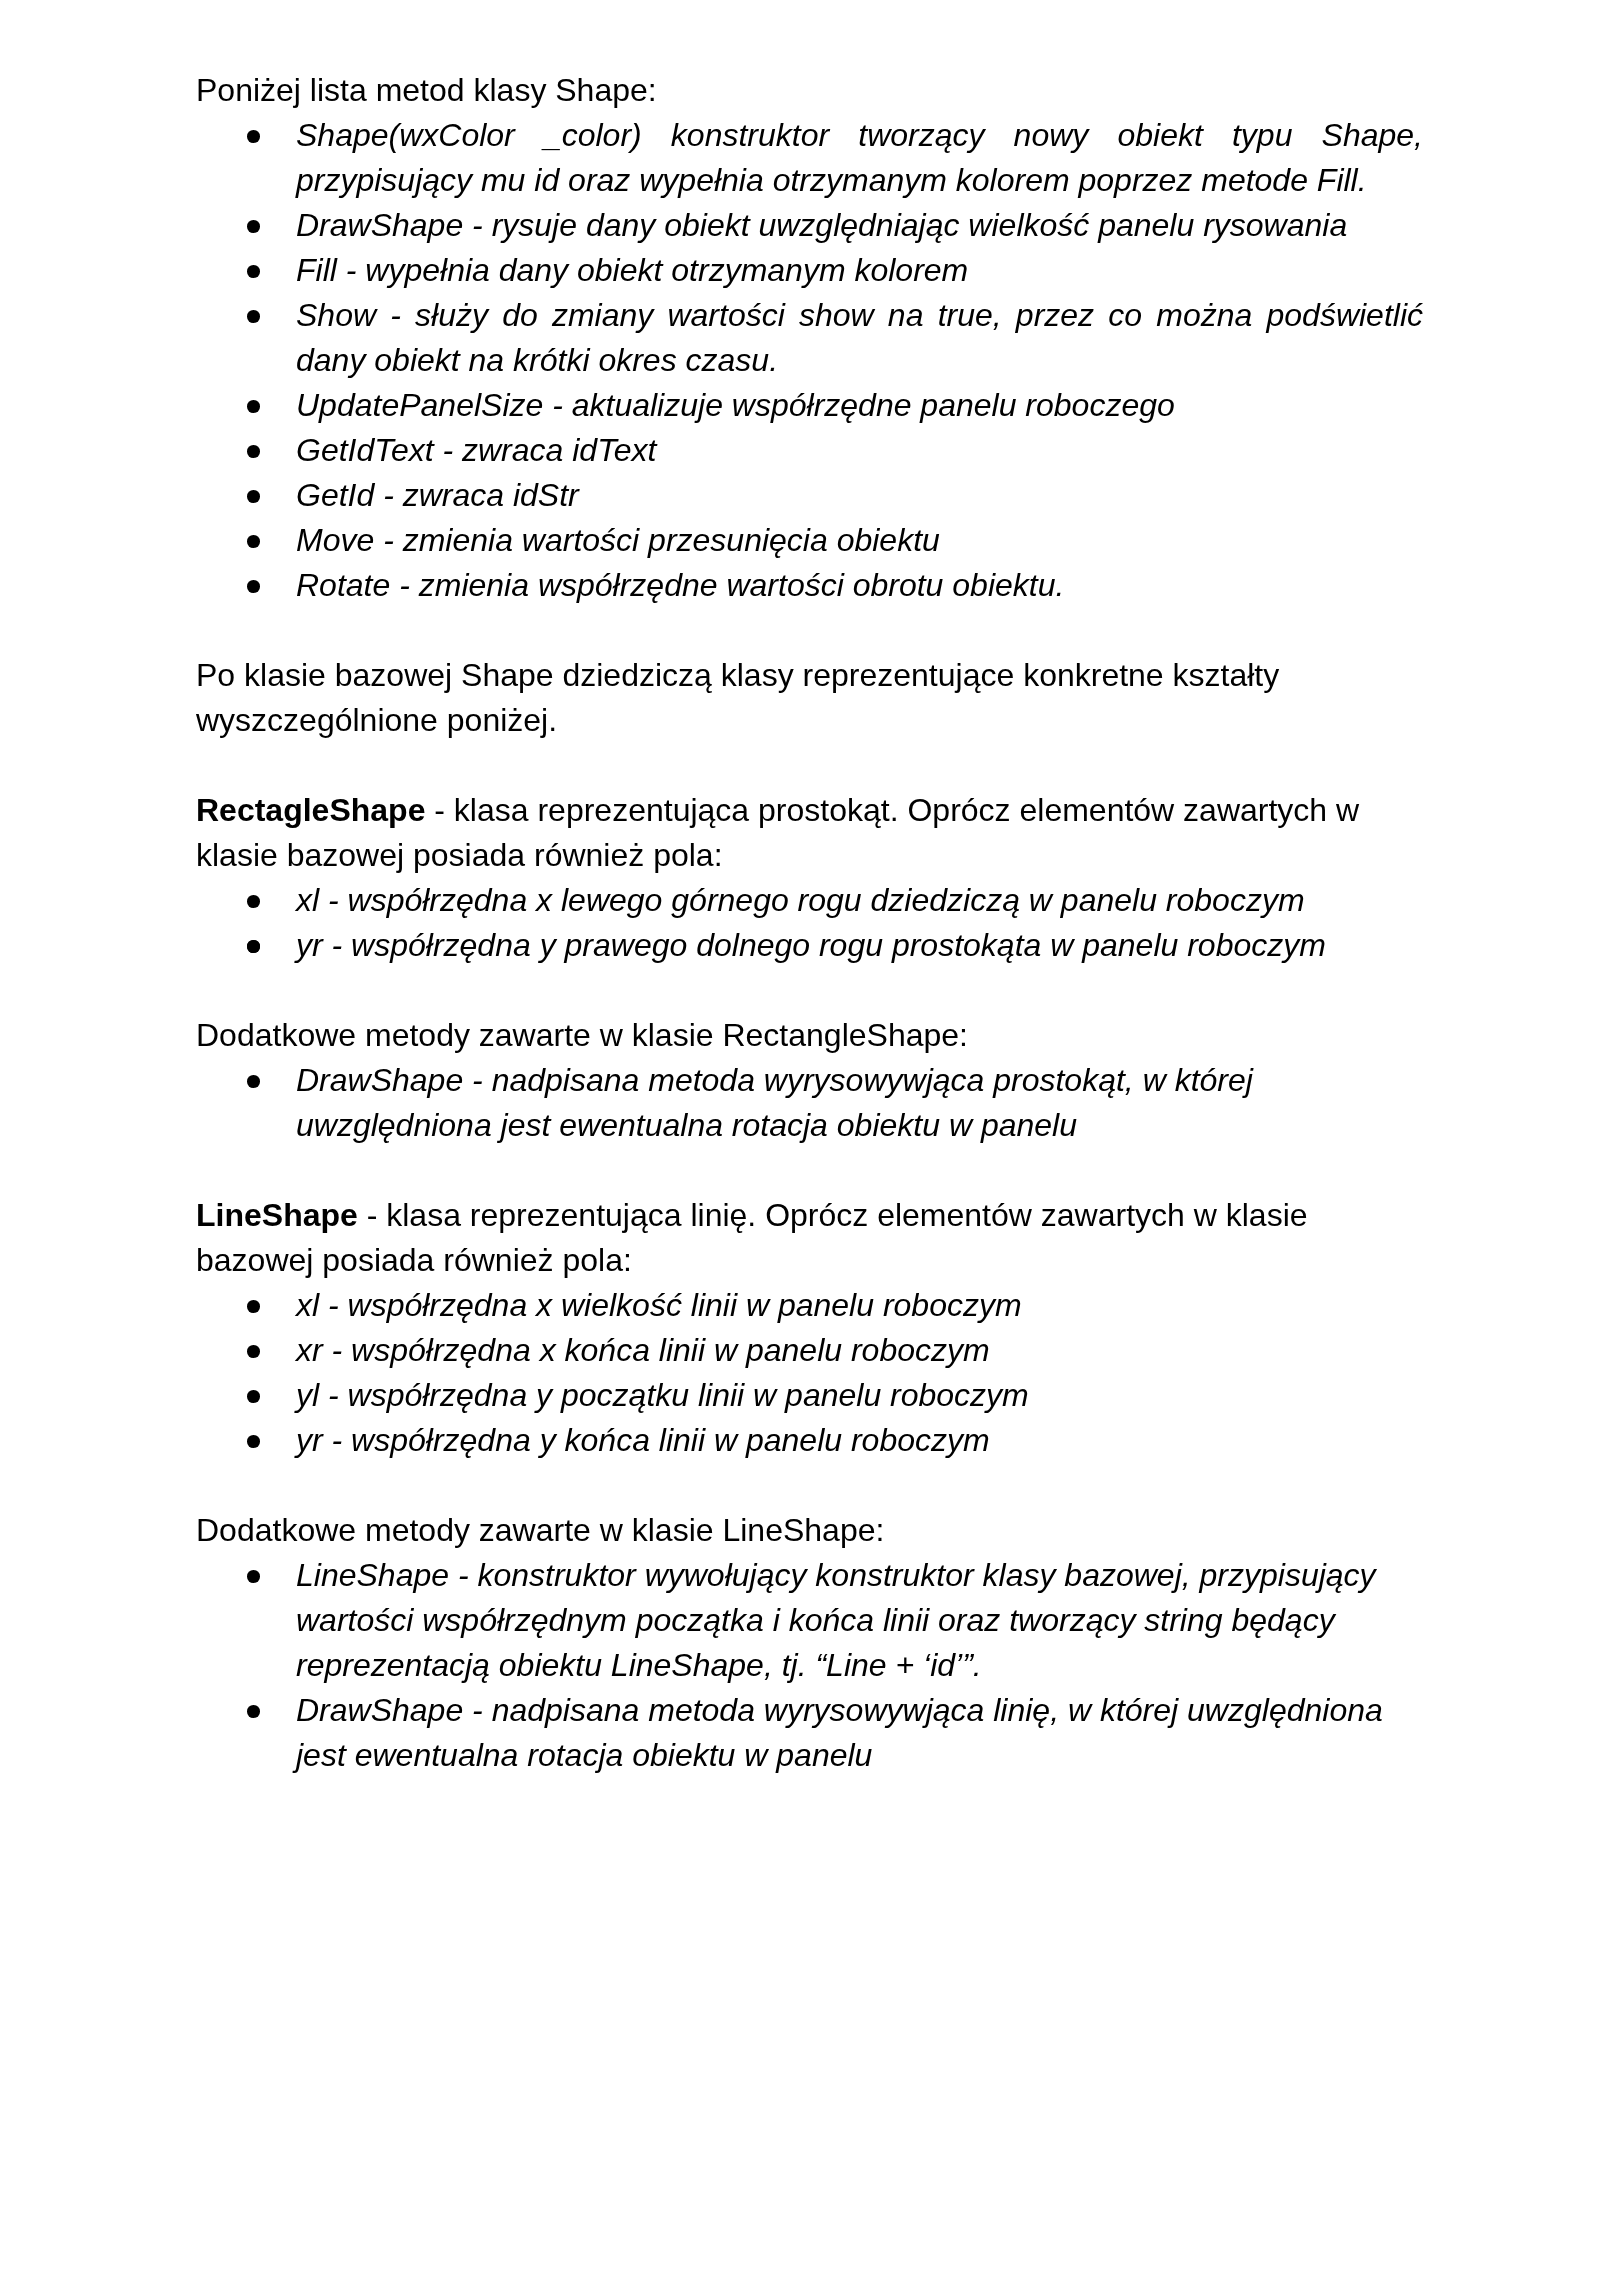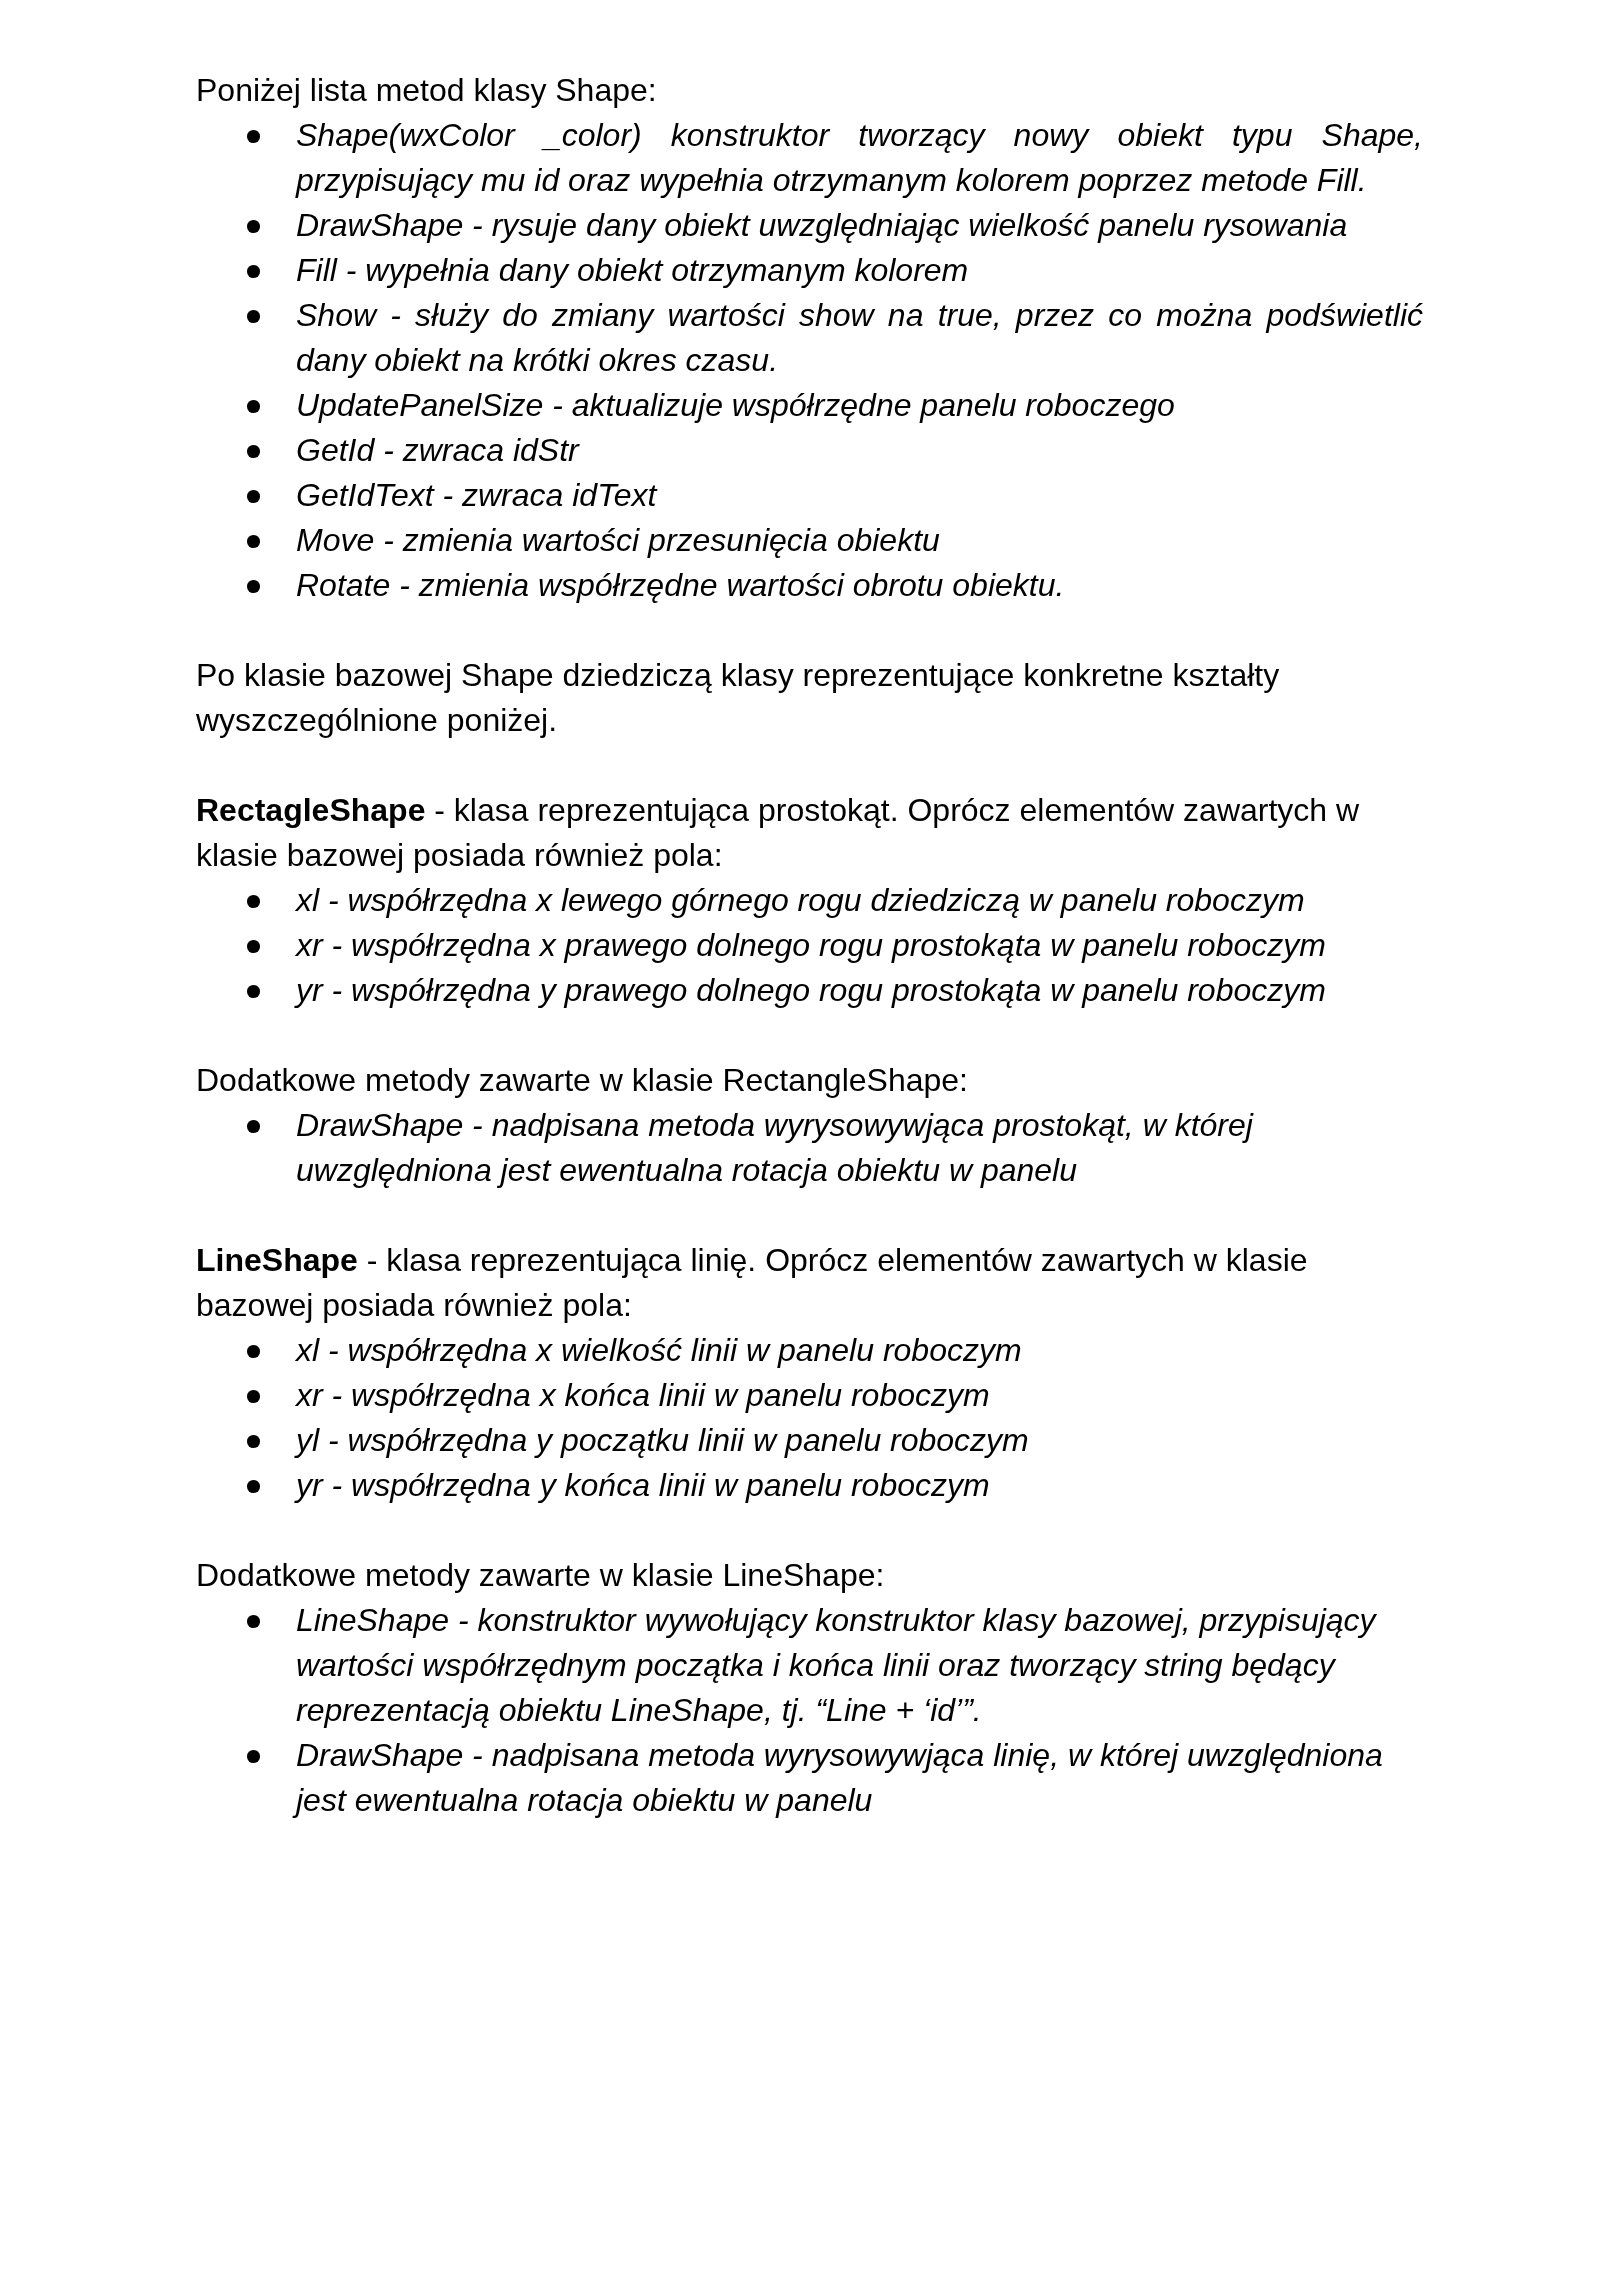--- a/index.html
+++ b/index.html
@@ -23,34 +23,34 @@
 
 <div class="page">
 
   <p>Poniżej lista metod klasy Shape:</p>
   <ul>
     <li class="just"><span class="bullet"></span><span>Shape(wxColor _color) konstruktor tworzący nowy obiekt typu Shape, przypisujący mu id oraz wypełnia otrzymanym kolorem poprzez metode Fill.</span></li>
     <li><span class="bullet"></span><span>DrawShape - rysuje dany obiekt uwzględniając wielkość panelu rysowania</span></li>
     <li><span class="bullet"></span><span>Fill - wypełnia dany obiekt otrzymanym kolorem</span></li>
     <li class="just"><span class="bullet"></span><span>Show - służy do zmiany wartości show na true, przez co można podświetlić dany obiekt na krótki okres czasu.</span></li>
     <li><span class="bullet"></span><span>UpdatePanelSize - aktualizuje współrzędne panelu roboczego</span></li>
+    <li><span class="bullet"></span><span>GetIdText - zwraca idText</span></li>
     <li><span class="bullet"></span><span>GetId - zwraca idStr</span></li>
-    <li><span class="bullet"></span><span>GetIdText - zwraca idText</span></li>
     <li><span class="bullet"></span><span>Move - zmienia wartości przesunięcia obiektu</span></li>
     <li><span class="bullet"></span><span>Rotate - zmienia współrzędne wartości obrotu obiektu.</span></li>
   </ul>
   <div class="gap"></div>
 
   <p style="width:1147px">Po klasie bazowej Shape dziedziczą klasy reprezentujące konkretne kształty wyszczególnione poniżej.</p>
   <div class="gap"></div>
 
   <p style="width:1206px"><b>RectagleShape</b><span> - klasa reprezentująca prostokąt. Oprócz elementów zawartych w klasie bazowej posiada również pola:</span></p>
   <ul>
     <li><span class="bullet"></span><span>xl - współrzędna x lewego górnego rogu dziedziczą w panelu roboczym</span></li>
-    <li><span class="bullet"></span><span>xr - współrzędna x prawego dolnego rogu prostokąta w panelu roboczym</span></li>
+    <li><span class="bullet"></span></li>
     <li><span class="bullet"></span><span>yr - współrzędna y prawego dolnego rogu prostokąta w panelu roboczym</span></li>
   </ul>
   <div class="gap"></div>
 
   <p>Dodatkowe metody zawarte w klasie RectangleShape:</p>
   <ul style="width:1201px">
     <li style="width:1039px"><span class="bullet"></span><span>DrawShape - nadpisana metoda wyrysowywjąca prostokąt, w której uwzględniona jest ewentualna rotacja obiektu w panelu</span></li>
   </ul>
   <div class="gap"></div>
 

